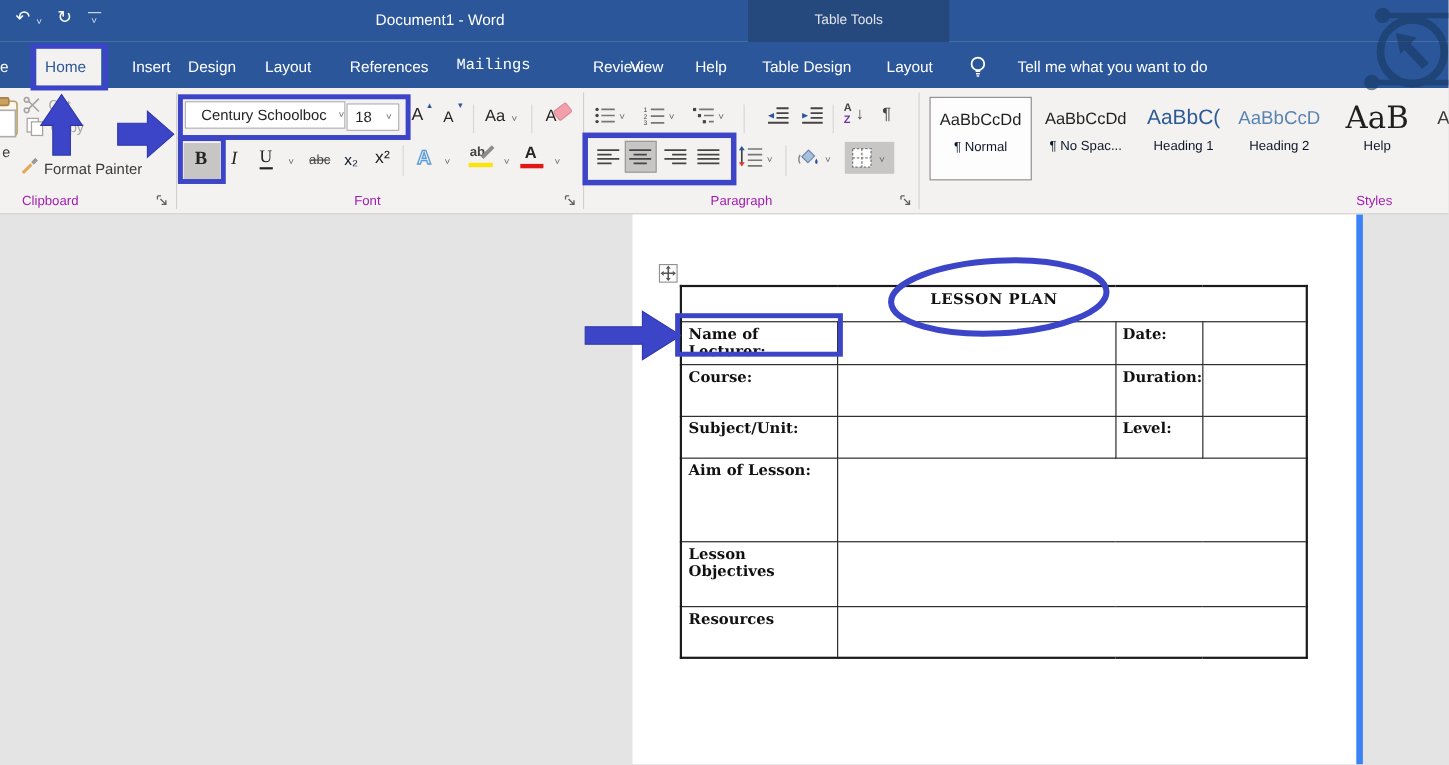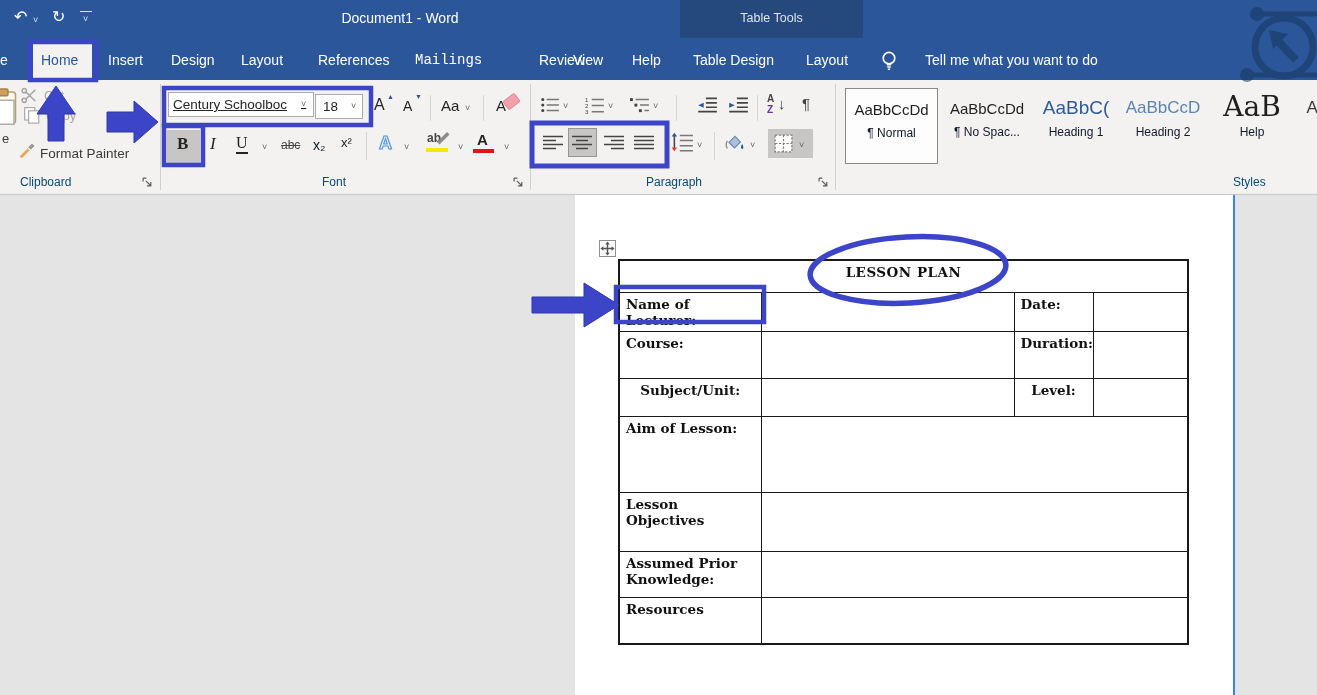--- a/index.html
+++ b/index.html
@@ -19,35 +19,35 @@
   .ctx-block{left:680px;top:0;width:183px;height:80px;background:#25497c;}
   .ctx-label{left:680px;top:11px;width:183px;text-align:center;color:rgba(255,255,255,.85);font-size:12.5px;}
   .tab{color:#fff;font-size:14px;top:52px;white-space:nowrap;}
   .tab-selected-bg{left:33px;top:44px;width:59px;height:34px;background:#f3f2f1;}
   .tab-home{color:#2b579a;}
   .tellme{color:#fff;font-size:14px;top:52px;}
   
   .ribbon{left:0;top:80px;width:1317px;height:115px;background:#f3f2f1;border-bottom:1px solid #c8c6c4;box-sizing:border-box;}
   .grp-divider{width:1px;background:#d2d0ce;top:84px;height:106px;}
   .sm-divider{width:1px;background:#d8d5d2;}
-  .grp-label{font-size:12px;color:#0c4a6e;top:175px;white-space:nowrap;}
+  .grp-label{font-size:12px;color:#a21caf;top:175px;white-space:nowrap;}
   .gray-txt{color:#a6a4a2;font-size:13px;}
   .rb-txt{color:#3b3a39;font-size:13px;}
   .chev{color:#605e5c;font-size:9px;line-height:9px;}
   .combo{background:#fff;border:1px solid #acacac;box-sizing:border-box;font-size:13.5px;color:#252423;display:flex;align-items:center;}
   .pressed{background:#c8c6c4;}
   .serifB{font-family:"Liberation Serif",serif;}
   .fx-a{font-size:18px;font-weight:bold;color:#eaf2fb;-webkit-text-stroke:1.2px #5b9bd5;text-shadow:0 0 1px #5b9bd5;}
   .style-card{top:88px;height:76px;text-align:center;}
   .style-sample{font-size:15px;color:#1f1f1f;white-space:nowrap;}
   .style-label{font-size:12px;color:#0f172a;margin-top:8px;white-space:nowrap;}
   .sel-card{background:#fdfdfd;border:1px solid #8a8886;box-sizing:border-box;}
   
   .canvas{left:0;top:195px;width:1317px;height:500px;background:#e4e4e4;}
-  .page{left:575px;top:195px;width:658px;height:500px;background:#fff;overflow:hidden;border-right:2px solid #3b82f6;}
+  .page{left:575px;top:195px;width:658px;height:500px;background:#fff;overflow:hidden;border-right:6px solid #3b82f6;}
   table.doc{border-collapse:collapse;table-layout:fixed;position:absolute;left:43px;top:64px;width:569px;
     font-family:"DejaVu Serif","Liberation Serif",serif;}
   table.doc td{border:1px solid #1a1a1a;vertical-align:top;padding:3px 6px;font-weight:bold;font-size:13.5px;color:#111;}
   table.doc{border:2px solid #1a1a1a;}
   td.title-cell{text-align:center;font-size:21px;letter-spacing:.5px;padding:2px;}
   .move-handle{left:24px;top:45px;width:17px;height:17px;background:#fbfbfb;border:1px solid #909090;box-sizing:border-box;}
   
   .overlay{left:0;top:0;width:1317px;height:695px;pointer-events:none;z-index:60;}
   .wm{pointer-events:none;z-index:5;opacity:.55;}
   .icon-eraser{width:13px;height:9px;background:#f2a0ac;border:1px solid #db8b98;border-radius:2px;transform:rotate(-38deg);}
@@ -77,21 +77,21 @@
     <line x1="17" y1="75" x2="92" y2="75"></line>
     <circle cx="17" cy="75" r="4.5" fill="#17355e"></circle>
   </g>
   <polygon points="39,30 58,34 43,49" fill="#17355e"></polygon>
 </svg>
 
 <div class="abs tabrow"></div>
 <span class="abs tab" style="left:0px;">e</span>
 <div class="abs tab-selected-bg"></div>
 <span class="abs tab tab-home" style="left:41px;">Home</span>
-<span class="abs tab" style="left:108px;">Insert</span>
+<span class="abs tab" style="left:120px;">Insert</span>
 <span class="abs tab" style="left:171px;">Design</span>
 <span class="abs tab" style="left:241px;">Layout</span>
 <span class="abs tab" style="left:318px;">References</span>
 <span class="abs tab" style="left:415px;font-family:Liberation Mono, monospace;">Mailings</span>
 <span class="abs tab" style="left:497px;margin-left:42px;">Review</span>
 <span class="abs tab" style="left:573px;">View</span>
 <span class="abs tab" style="left:632px;">Help</span>
 <span class="abs tab" style="left:693px;">Table Design</span>
 <span class="abs tab" style="left:806px;">Layout</span>
 <svg class="abs" style="left:879px;top:50px;" width="20" height="22" viewBox="0 0 16 17">
@@ -127,21 +127,21 @@
   <path d="M9.5 6.5 l3-3 1.8 1.8 -3 3 z" fill="#9b9b9b" stroke="#7d7d7d" stroke-width=".5"></path>
 </svg>
 <span class="abs rb-txt" style="left:40px;top:146px;font-size:13.5px;">Format Painter</span>
 
 <span class="abs grp-label" style="left:20px;">Clipboard</span>
 <svg class="abs" style="left:142px;top:177px;" width="11" height="11" viewBox="0 0 10 10">
   <path d="M1 1h3 M1 1v3 M3.5 3.5 L8 8 M8 4.5 V8 H4.5" stroke="#605e5c" fill="none" stroke-width="1.1"></path>
 </svg>
 <div class="abs grp-divider" style="left:160px;"></div>
 
-<div class="abs combo" style="left:168px;top:92px;width:146px;height:25px;padding-left:4px;text-decoration:underline;">
+<div class="abs combo" style="left:168px;top:92px;width:146px;height:25px;padding-left:14px;">
   <span style="white-space:nowrap;overflow:hidden;width:128px;">Century Schoolboc</span>
   <span class="chev">˅</span>
 </div>
 <div class="abs combo" style="left:315px;top:94px;width:48px;height:25px;padding-left:7px;">
   <span style="width:28px;">18</span>
   <span class="chev">˅</span>
 </div>
 <span class="abs rb-txt" style="left:374px;top:96px;font-size:16px;color:#252423;">A</span>
 <span class="abs" style="left:387px;top:93px;font-size:7px;color:#2b579a;">▲</span>
 <span class="abs rb-txt" style="left:403px;top:98px;font-size:14px;color:#252423;">A</span>
@@ -153,21 +153,21 @@
 <span class="abs rb-txt" style="left:496px;top:97px;font-size:15px;color:#252423;">A</span>
 <div class="abs icon-eraser" style="left:504px;top:96px;"></div>
 
 <div class="abs pressed" style="left:167px;top:130px;width:33px;height:33px;"></div>
 <span class="abs serifB" style="left:177px;top:134px;font-size:17px;font-weight:bold;color:#252423;">B</span>
 <span class="abs serifB" style="left:210px;top:134px;font-size:17px;font-style:italic;color:#252423;">I</span>
 <span class="abs serifB" style="left:236px;top:134px;font-size:16px;color:#252423;border-bottom:2px solid #252423;">U</span>
 <span class="abs chev" style="left:262px;top:143px;">˅</span>
 <span class="abs" style="left:281px;top:138px;font-size:12px;color:#444;text-decoration:line-through;">abc</span>
 <span class="abs" style="left:313px;top:137px;font-size:14px;color:#0f172a;">x₂</span>
-<span class="abs" style="left:341px;top:135px;font-size:13px;color:#252423;">x²</span>
+<span class="abs" style="left:341px;top:135px;font-size:16px;color:#252423;">x²</span>
 <div class="abs sm-divider" style="left:366px;top:132px;height:28px;"></div>
 <span class="abs fx-a" style="left:379px;top:133px;">A</span>
 <span class="abs chev" style="left:404px;top:143px;">˅</span>
 <span class="abs" style="left:427px;top:131px;font-size:12px;font-weight:bold;color:#444;">ab</span>
 <svg class="abs" style="left:436px;top:129px;" width="16" height="16" viewBox="0 0 16 16">
   <path d="M1 13 L11 3 l2.5 2.5 -10 10 z" fill="#8c8c8c"></path>
 </svg>
 <div class="abs yellow-bar" style="left:426px;top:148px;"></div>
 <span class="abs chev" style="left:458px;top:143px;">˅</span>
 <span class="abs" style="left:477px;top:131px;font-size:15px;font-weight:bold;color:#252423;">A</span>
@@ -313,38 +313,34 @@
       <td></td>
       <td>Date:</td>
       <td></td>
     </tr>
     <tr style="height:47px;">
       <td>Course:</td>
       <td></td>
       <td>Duration:</td>
       <td></td>
     </tr>
-    <tr style="height:38px;text-align:center;">
+    <tr style="height:38px;">
       <td>Subject/Unit:</td>
       <td></td>
       <td>Level:</td>
       <td></td>
     </tr>
     <tr style="height:76px;">
       <td>Aim of Lesson:</td>
       <td colspan="3"></td>
     </tr>
     <tr style="height:59px;">
       <td>Lesson Objectives</td>
       <td colspan="3"></td>
     </tr>
-    <tr style="height:46px;">
-      <td>Assumed Prior Knowledge:</td>
-      <td colspan="3"></td>
-    </tr>
     <tr style="height:47px;">
       <td>Resources</td>
       <td colspan="3"></td>
     </tr>
 
   </tbody>
     </table>
 </div>
 
 <svg class="abs overlay" width="1317" height="695" viewBox="0 0 1317 695">

